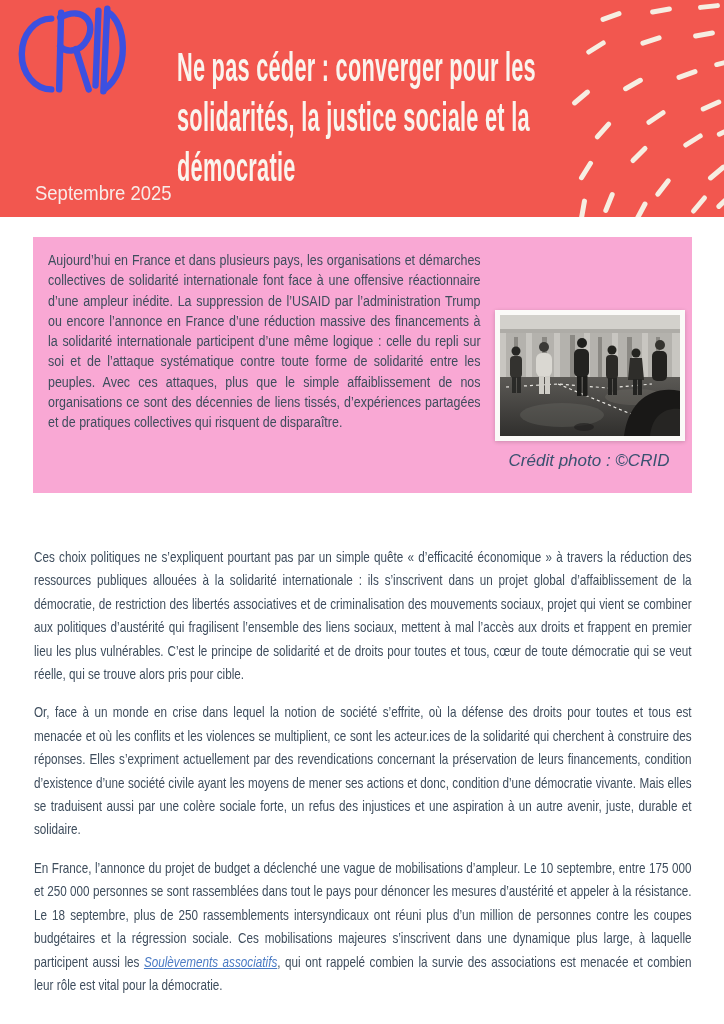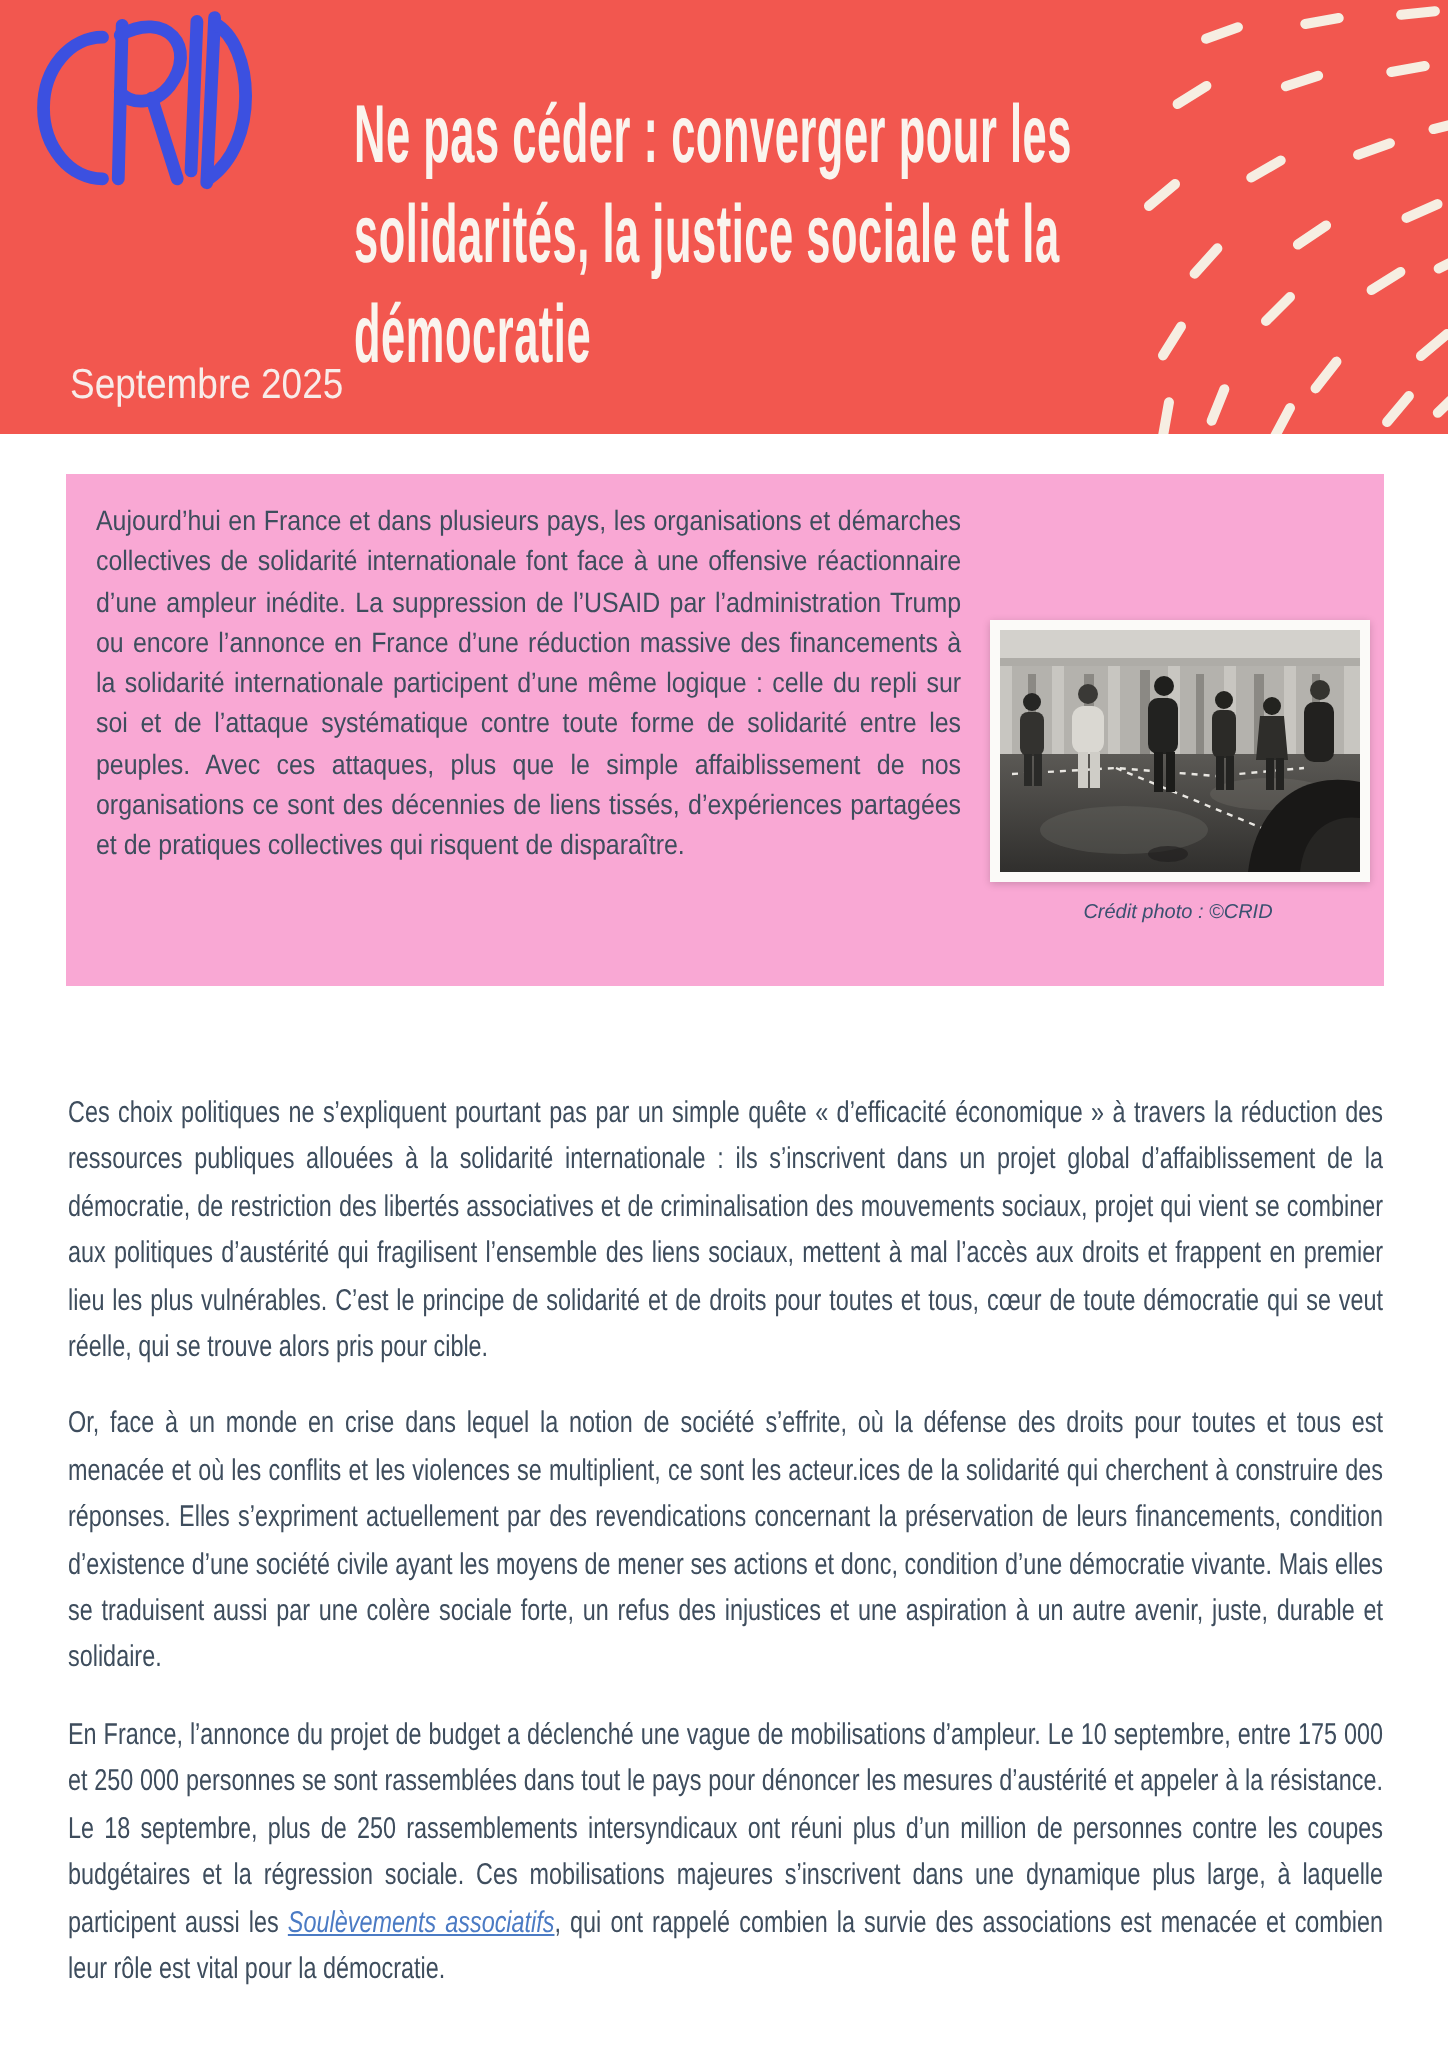--- a/index.html
+++ b/index.html
@@ -24,21 +24,21 @@
   
   .intro-box { position:absolute; left:33px; top:237px; width:659px; height:256px;
                background:#f9a8d4; }
   .intro-text { position:absolute; left:15px; top:13px; width:486px;
                 transform:scaleX(0.89); transform-origin:left top;
                 font-size:14px; line-height:20.3px; text-align:justify;
                 color:#3E4D5D; }
   .photo { position:absolute; left:462px; top:73px; background:#FBFAF8;
            padding:5px; box-shadow:0 1px 4px rgba(0,0,0,0.18); line-height:0; }
   .photo-caption { position:absolute; left:458px; top:214px; width:196px;
-                   text-align:center; font-style:italic; font-size:10px;
+                   text-align:center; font-style:italic; font-size:17px;
                    color:#3A5170; }
 
   
   .main-text { position:absolute; left:34px; top:545px; width:843px;
                transform:scaleX(0.78); transform-origin:left top;
                font-size:15px; line-height:23.4px; text-align:justify;
                color:#3E4D5D; }
   .main-text p + p { margin-top:15px; }
   .body-link { color:#4B7BC4; font-style:italic; text-decoration:underline;
                cursor:pointer; }

